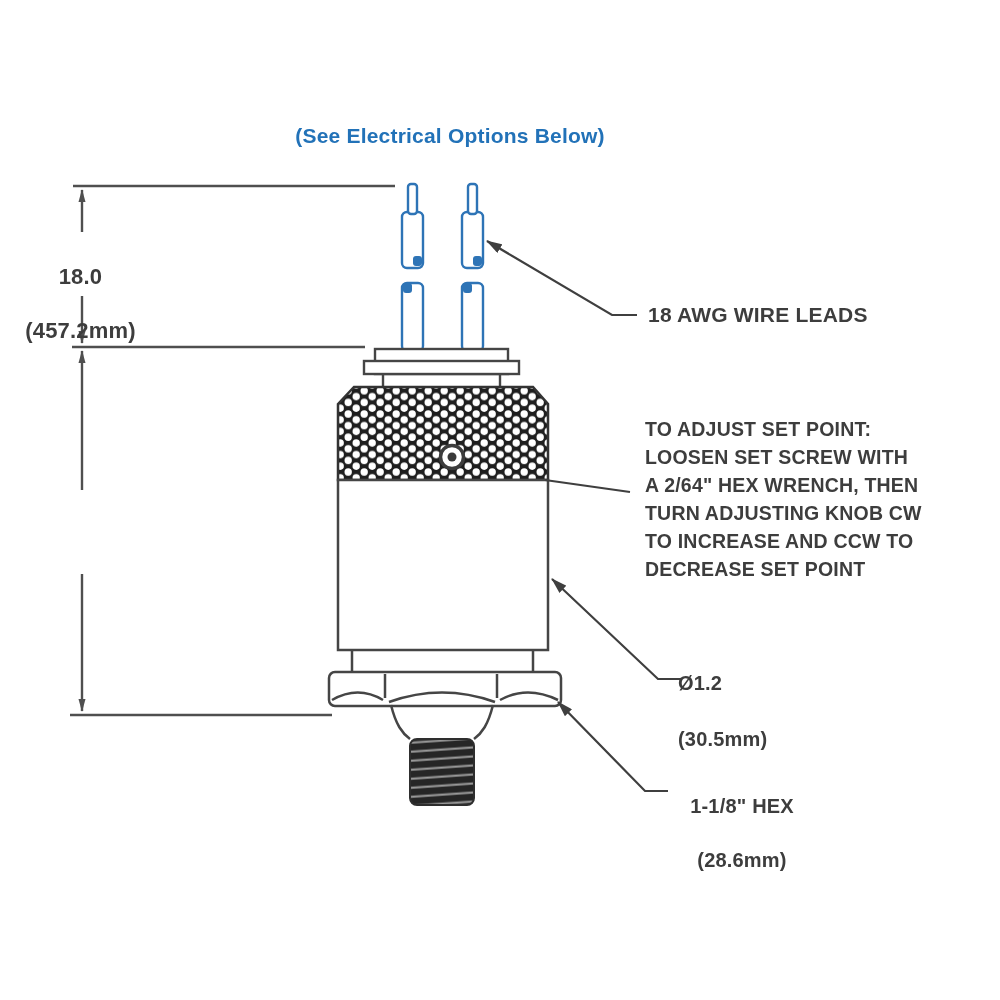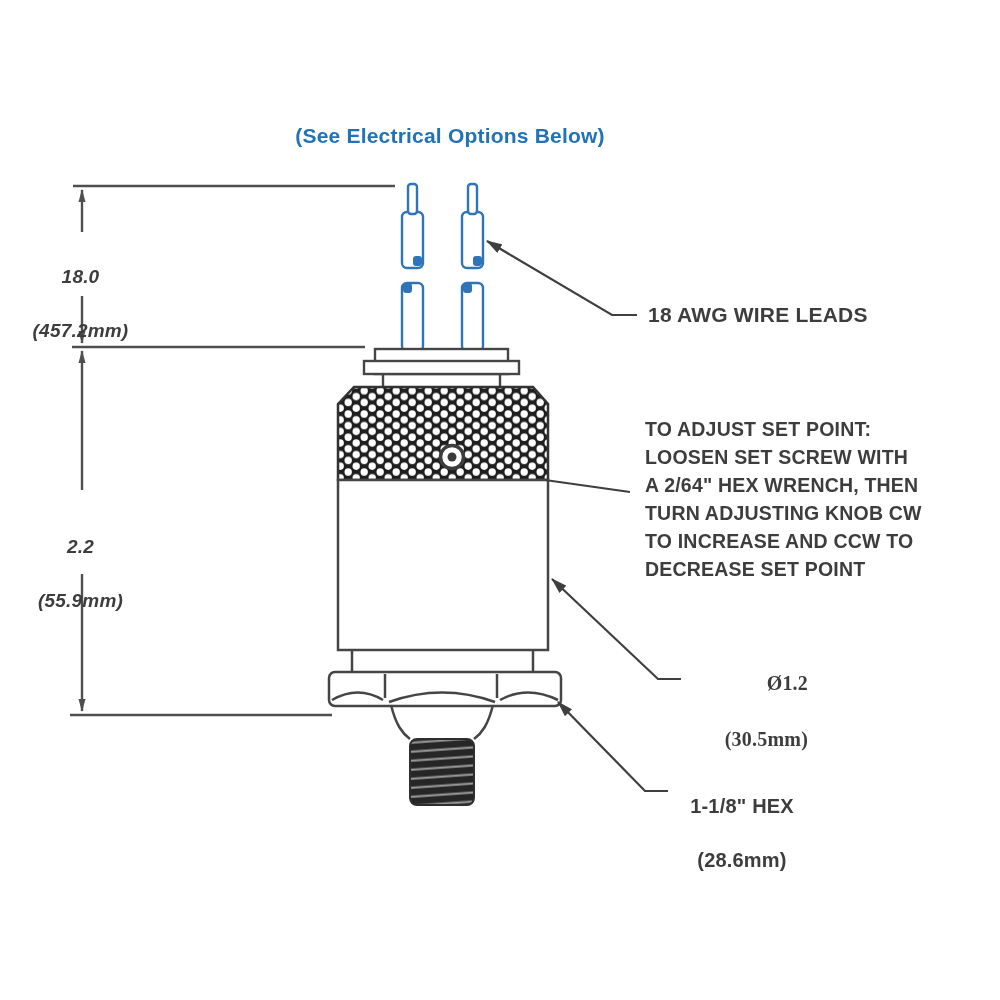--- a/index.html
+++ b/index.html
@@ -3,26 +3,26 @@
 <meta charset="utf-8">
 <style>
   html,body{margin:0;padding:0;background:#fff;}
   .canvas{
     position:relative;width:1000px;height:1000px;background:#ffffff;overflow:hidden;
     font-family:"Liberation Sans", sans-serif;color:#3d3d3d;margin-top:34px;
   }
   .canvas svg{position:absolute;left:0;top:0;}
   .label{position:absolute;font-weight:700;letter-spacing:.2px;}
   .title-note{left:150px;top:90px;width:600px;text-align:center;font-size:21px;color:#2272b8;}
-  .dim{width:125px;text-align:center;font-size:19px;line-height:27px;white-space:pre-line;font-style:italic;}
+  .dim{width:125px;text-align:center;font-size:22px;line-height:27px;white-space:pre-line;}
   .dim-overall{left:18px;top:202px;}
   .dim-body{left:18px;top:472px;}
   .wire-leads-label{left:648px;top:269px;font-size:21px;}
   .instructions{left:645px;top:381px;width:345px;font-size:19.5px;line-height:28px;white-space:pre-line;}
-  .diameter-label{left:678px;top:607px;width:130px;text-align:right;font-size:20px;line-height:28px;white-space:pre-line;font-family:Liberation Serif, serif;}
+  .diameter-label{left:678px;top:607px;width:130px;text-align:left;font-size:20px;line-height:28px;white-space:pre-line;}
   .hex-label{left:676px;top:732px;width:132px;text-align:center;font-size:20px;line-height:27px;white-space:pre-line;}
 </style>
 </head>
 <body>
 
 <div class="canvas">
 
   <svg width="1000" height="1000" viewBox="0 0 1000 1000">
     <defs>
       <marker id="dimArrow" markerUnits="userSpaceOnUse" markerWidth="13" markerHeight="8" refX="12" refY="4" orient="auto">
@@ -113,24 +113,20 @@
     </g>
   </svg>
 
   <div class="label title-note">(See Electrical Options Below)</div>
 
   <div class="label dim dim-overall">
     <span>18.0</span><br>
     <span>(457.2mm)</span>
   </div>
 
-  <div class="label dim dim-body">
-    <span>2.2</span><br>
-    <span>(55.9mm)</span>
-  </div>
 
   <div class="label wire-leads-label">18 AWG WIRE LEADS</div>
 
   <div class="label instructions">TO ADJUST SET POINT:
 LOOSEN SET SCREW WITH
 A 2/64" HEX WRENCH, THEN
 TURN ADJUSTING KNOB CW
 TO INCREASE AND CCW TO
 DECREASE SET POINT</div>
 

